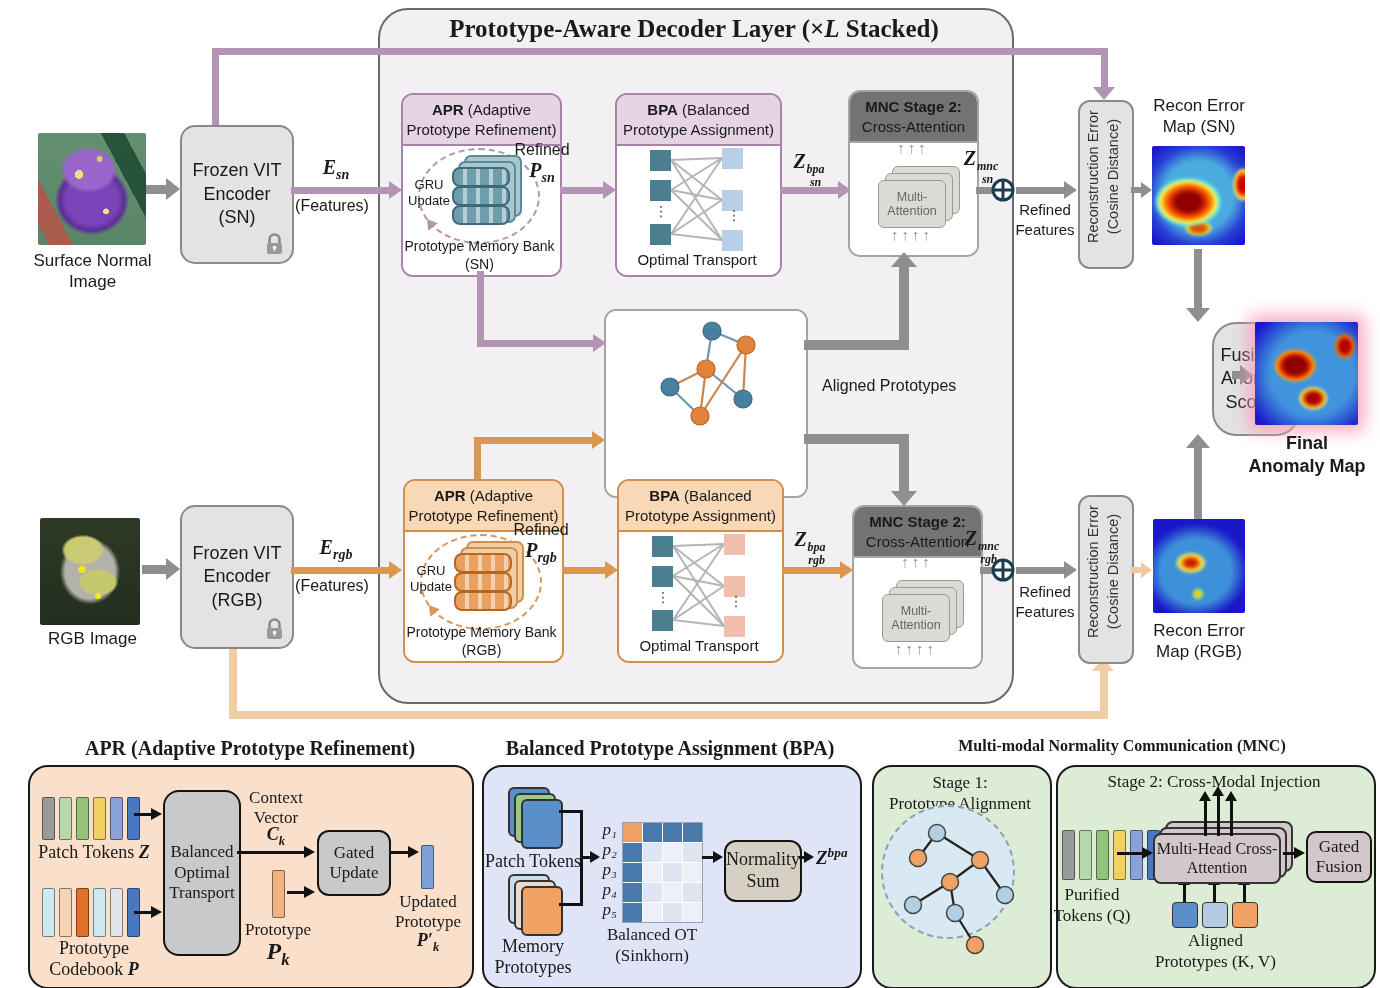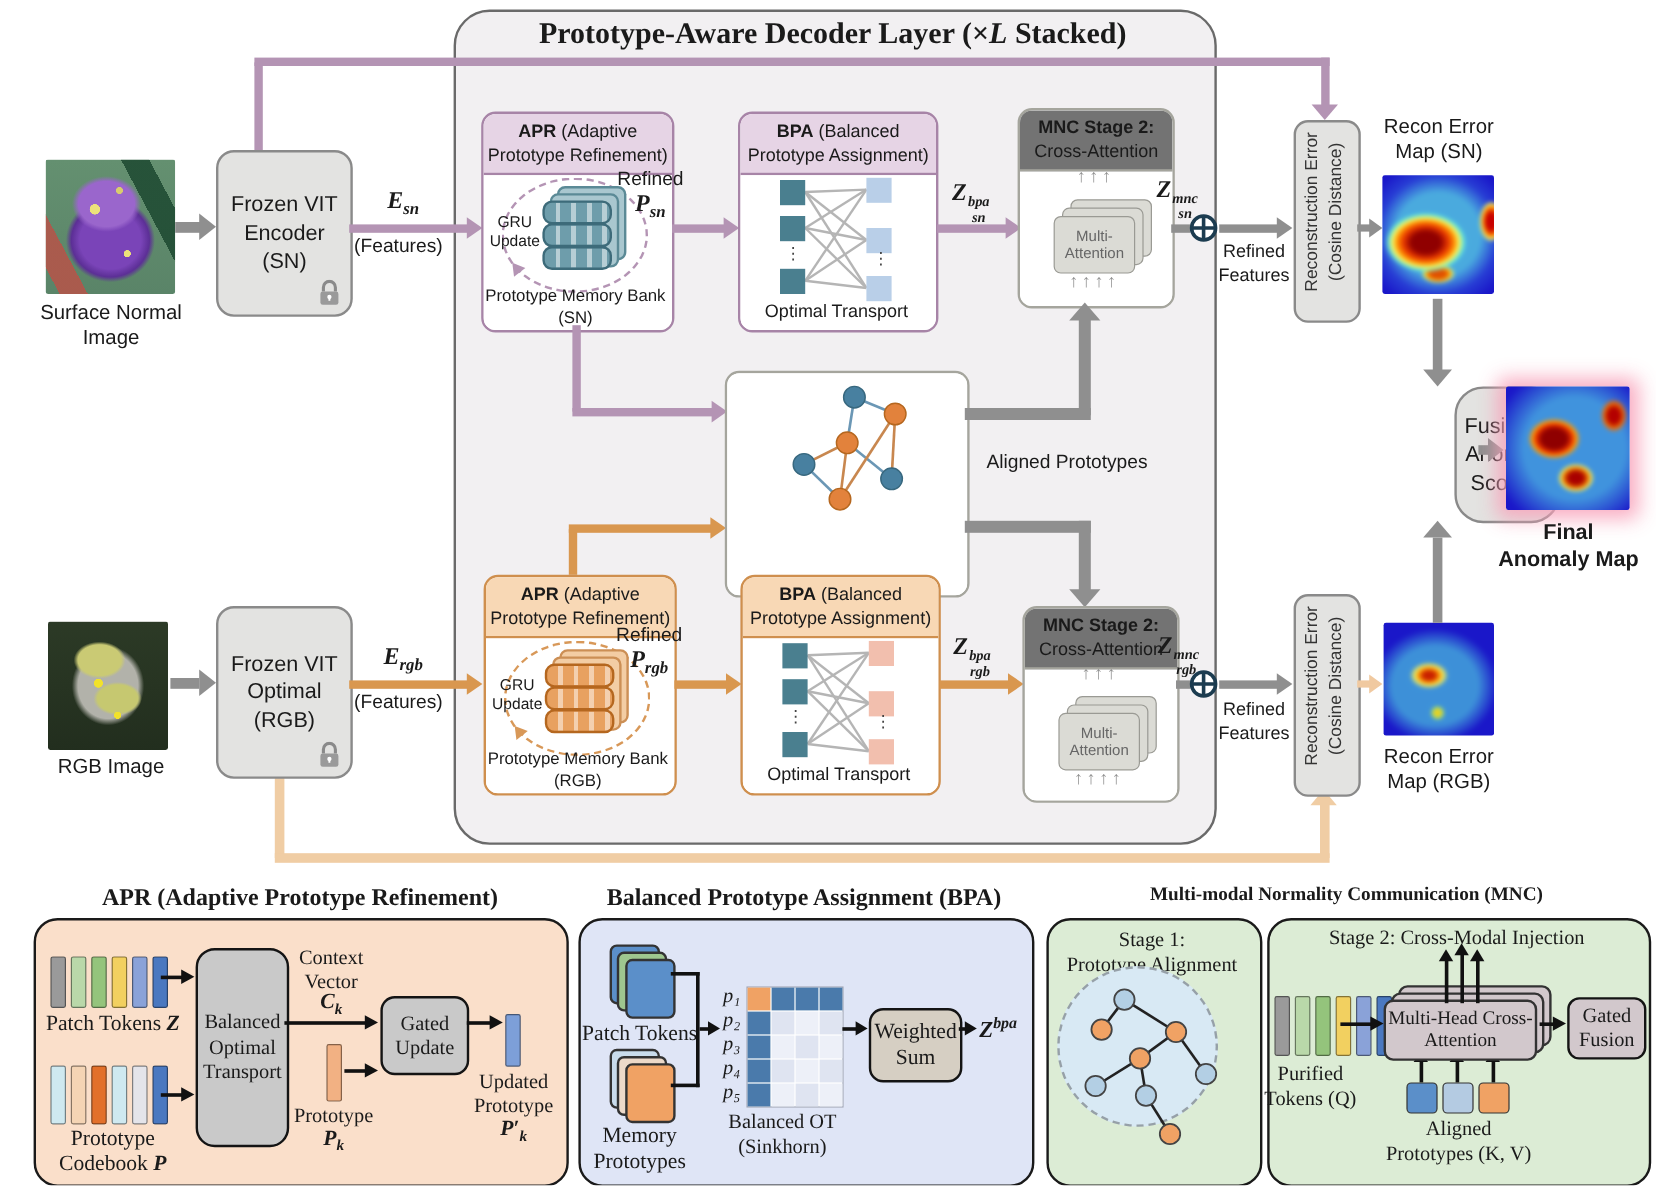--- a/index.html
+++ b/index.html
@@ -79,21 +79,21 @@
   <div class="sbox" style="left:180px;top:125px;width:110px;height:135px">
     <div style="font-size:18px;line-height:1.3;width:102px">Frozen VIT Encoder (SN)</div>
     <svg width="19" height="23" style="position:absolute;right:8px;bottom:6px">
       <path d="M4.5 10 V6.5 a5 5 0 0 1 10 0 V10" fill="none" stroke="#8a8a8a" stroke-width="2.6"></path>
       <rect x="2" y="10" width="15" height="11" rx="2" fill="#9a9a9a"></rect>
       <circle cx="9.5" cy="14.5" r="1.8" fill="#fff"></circle>
         <path d="M9.5 14.5 v3.2" stroke="#fff" stroke-width="1.6"></path>
     </svg>
   </div>
   <div class="sbox" style="left:180px;top:505px;width:110px;height:140px">
-    <div style="font-size:18px;line-height:1.3;width:102px">Frozen VIT Optimal (RGB)</div>
+    <div style="font-size:18px;line-height:1.3;width:102px">Frozen VIT Encoder (RGB)</div>
     <svg width="19" height="23" style="position:absolute;right:8px;bottom:6px">
       <path d="M4.5 10 V6.5 a5 5 0 0 1 10 0 V10" fill="none" stroke="#8a8a8a" stroke-width="2.6"></path>
       <rect x="2" y="10" width="15" height="11" rx="2" fill="#9a9a9a"></rect>
       <circle cx="9.5" cy="14.5" r="1.8" fill="#fff"></circle>
         <path d="M9.5 14.5 v3.2" stroke="#fff" stroke-width="1.6"></path>
     </svg>
   </div>
 
   <div class="line" style="left:146px;top:185px;width:22px;height:9px;background:#8f8f8f"></div>
   <div class="tri" style="left:166px;top:178px;border-top:11px solid transparent;border-bottom:11px solid transparent;border-left:14px solid #8f8f8f"></div>
@@ -417,21 +417,21 @@
   </div>
   <div class="line" style="left:237px;top:851px;width:68px;height:3px;background:#111"></div>
   <div class="tri" style="left:304px;top:846px;border-top:6.5px solid transparent;border-bottom:6.5px solid transparent;border-left:11px solid #111"></div>
   <div class="gbox" style="left:317px;top:830px;width:70px;height:62px;border-radius:12px;font-size:17px">
       <span>Gated Update</span>
     </div>
   <div class="abs" style="left:272px;top:870px;width:11px;height:46px;border:1px solid rgba(0,0,0,.45);border-radius:2px;background:#f2b183"></div>
   <div class="line" style="left:287px;top:891px;width:18px;height:3px;background:#111"></div>
   <div class="tri" style="left:304px;top:886px;border-top:6.5px solid transparent;border-bottom:6.5px solid transparent;border-left:11px solid #111"></div>
   <div class="abs serif ctr" style="left:238px;top:920px;width:80px;font-size:17px">Prototype</div>
-  <div class="abs ctr math" style="left:252px;top:938px;width:52px;font-size:18px">
+  <div class="abs ctr math" style="left:252px;top:938px;width:52px;font-size:24px">
     <span>P</span><sub>k</sub>
   </div>
   <div class="line" style="left:389px;top:851px;width:20px;height:3px;background:#111"></div>
   <div class="tri" style="left:408px;top:846px;border-top:6.5px solid transparent;border-bottom:6.5px solid transparent;border-left:11px solid #111"></div>
   <div class="abs" style="left:421px;top:845px;width:11px;height:42px;border:1px solid rgba(0,0,0,.45);border-radius:2px;background:#7d9fd8"></div>
   <div class="abs serif ctr" style="left:392px;top:892px;width:72px;font-size:17px;line-height:1.2">Updated Prototype</div>
   <div class="abs ctr math" style="left:402px;top:930px;width:52px;font-size:18px">
     <span>P′</span><sub>k</sub>
   </div>
 
@@ -475,21 +475,21 @@
       <div style="background: rgb(223, 228, 241);"></div>
       <div style="background: rgb(74, 122, 171);"></div>
       <div style="background: rgb(237, 240, 248);"></div>
       <div style="background: rgb(223, 228, 241);"></div>
       <div style="background: rgb(237, 240, 248);"></div>
     </div>
   <div class="abs serif ctr" style="left:596px;top:924px;width:112px;font-size:17px;line-height:1.25">Balanced OT (Sinkhorn)</div>
   <div class="line" style="left:702px;top:856px;width:12px;height:3px;background:#111"></div>
   <div class="tri" style="left:713px;top:851px;border-top:6.5px solid transparent;border-bottom:6.5px solid transparent;border-left:10px solid #111"></div>
   <div class="gbox" style="left:724px;top:840px;width:74px;height:58px;background:#d6cfc3;border-radius:12px;font-size:18px">
-      <span>Weighted Sum</span>
+      <span>Normality Sum</span>
     </div>
   <div class="line" style="left:799px;top:856px;width:6px;height:3px;background:#111"></div>
   <div class="tri" style="left:804px;top:851px;border-top:6.5px solid transparent;border-bottom:6.5px solid transparent;border-left:10px solid #111"></div>
   <div class="abs math" style="left:816px;top:845px;font-size:19px">
     <span>Z</span><sup style="font-size:70%">bpa</sup>
   </div>
 
   <div class="panel" style="left:872px;top:765px;width:176px;height:220px;background:#dcecd5"></div>
   <div class="abs serif ctr" style="left:880px;top:772px;width:160px;font-size:17px;line-height:1.25">
     <span>Stage 1:</span><br>

